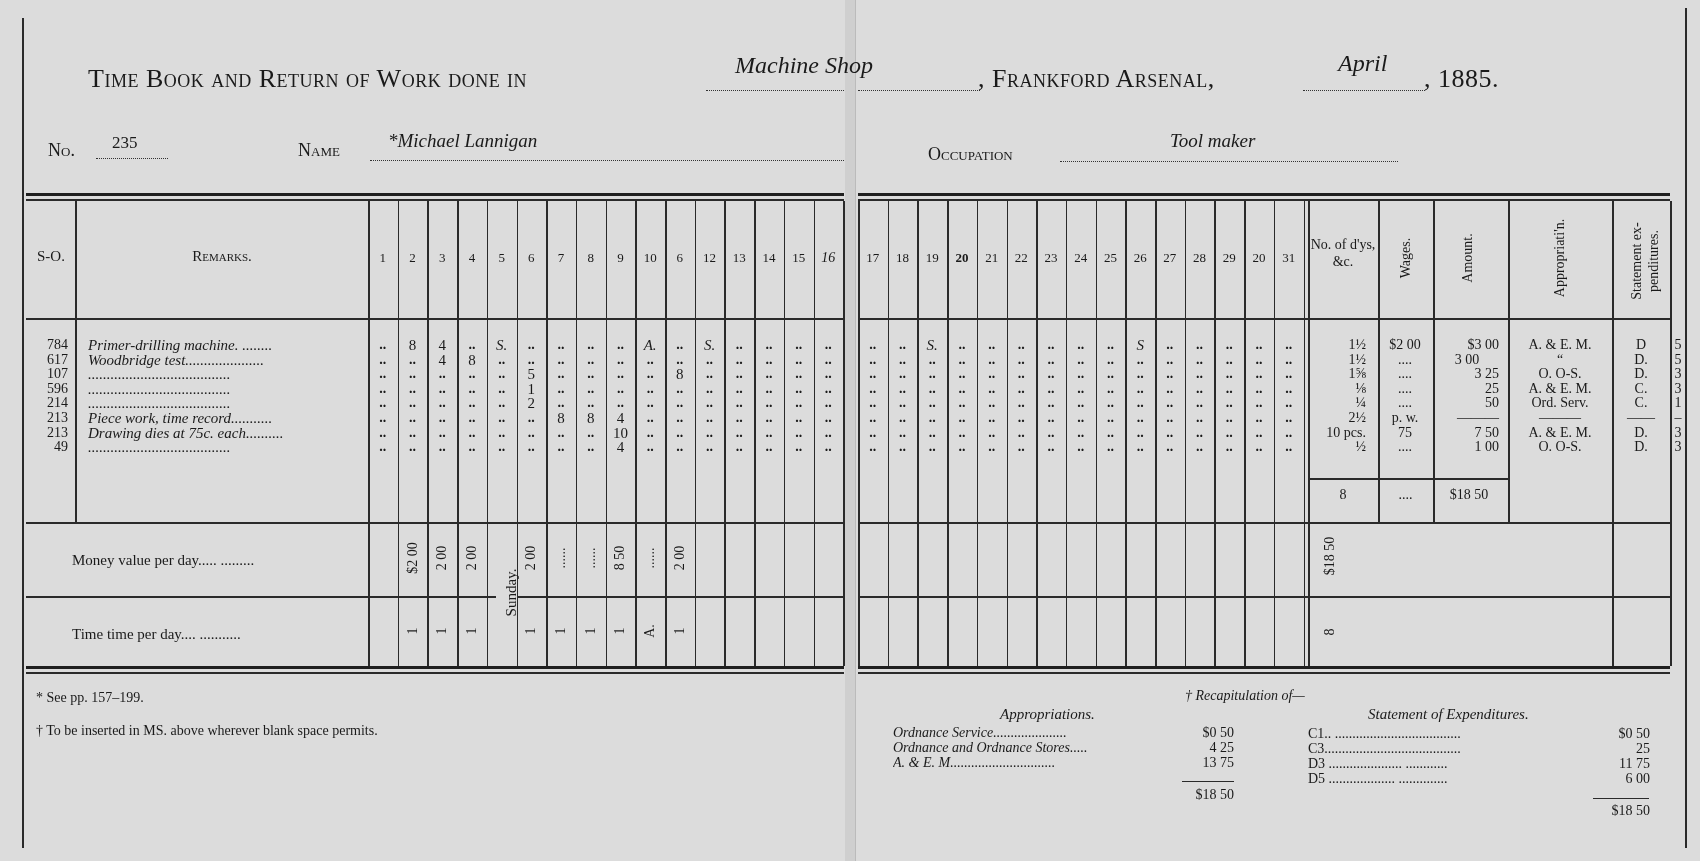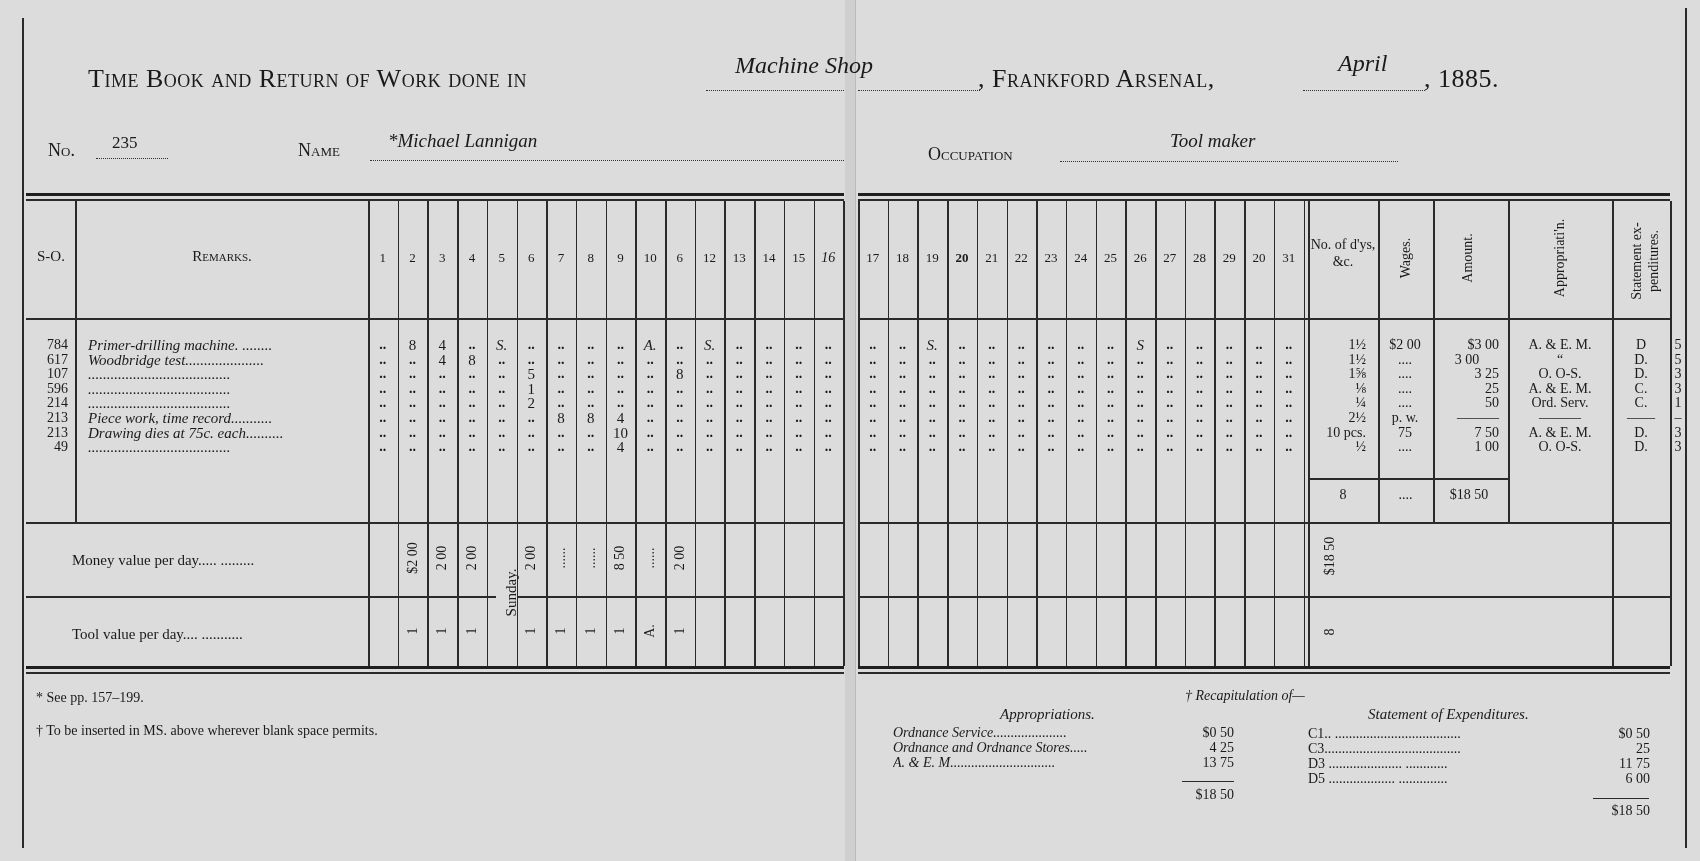--- a/index.html
+++ b/index.html
@@ -472,21 +472,21 @@
     <div class="cell" style="left: 1435px; top: 439.2px; width: 64px; text-align: right;">1 00</div>
     <div class="cell" style="left: 1508px; top: 439.2px; width: 104px; text-align: center;">O. O-S.</div>
     <div class="cell" style="left: 1612px; top: 439.2px; width: 58px; text-align: center;">D.</div>
     <div class="cell" style="left: 1670px; top: 439.2px; width: 16px; text-align: center;">3</div>
     <div class="cell" style="left: 1308px; top: 487px; width: 70px; text-align: center;">8</div>
     <div class="cell" style="left: 1378px; top: 487px; width: 55px; text-align: center;">....</div>
     <div class="cell" style="left: 1433px; top: 487px; width: 72px; text-align: center;">$18 50</div>
   </div>
 
 <div class="abs" style="left:72px;top:552px;font-size:15px;">Money value per day..... .........</div>
-<div class="abs" style="left:72px;top:626px;font-size:15px;">Tool value per day.... ...........</div>
+<div class="abs" style="left:72px;top:626px;font-size:15px;">Time time per day.... ...........</div>
 <div class="rot" style="left:461px;top:584px;width:100px;font-size:15px;">Sunday.</div>
 <div id="money-time">
     <div class="rot" style="width: 60px; left: 382.55px; top: 550px;">$2 00</div>
     <div class="rot" style="width: 60px; left: 412.25px; top: 550px;">2 00</div>
     <div class="rot" style="width: 60px; left: 441.95px; top: 550px;">2 00</div>
     <div class="rot" style="width: 60px; left: 501.35px; top: 550px;">2 00</div>
     <div class="rot" style="width: 60px; left: 531.05px; top: 550px;">......</div>
     <div class="rot" style="width: 60px; left: 560.75px; top: 550px;">......</div>
     <div class="rot" style="width: 60px; left: 590.45px; top: 550px;">8 50</div>
     <div class="rot" style="width: 60px; left: 620.15px; top: 550px;">......</div>

